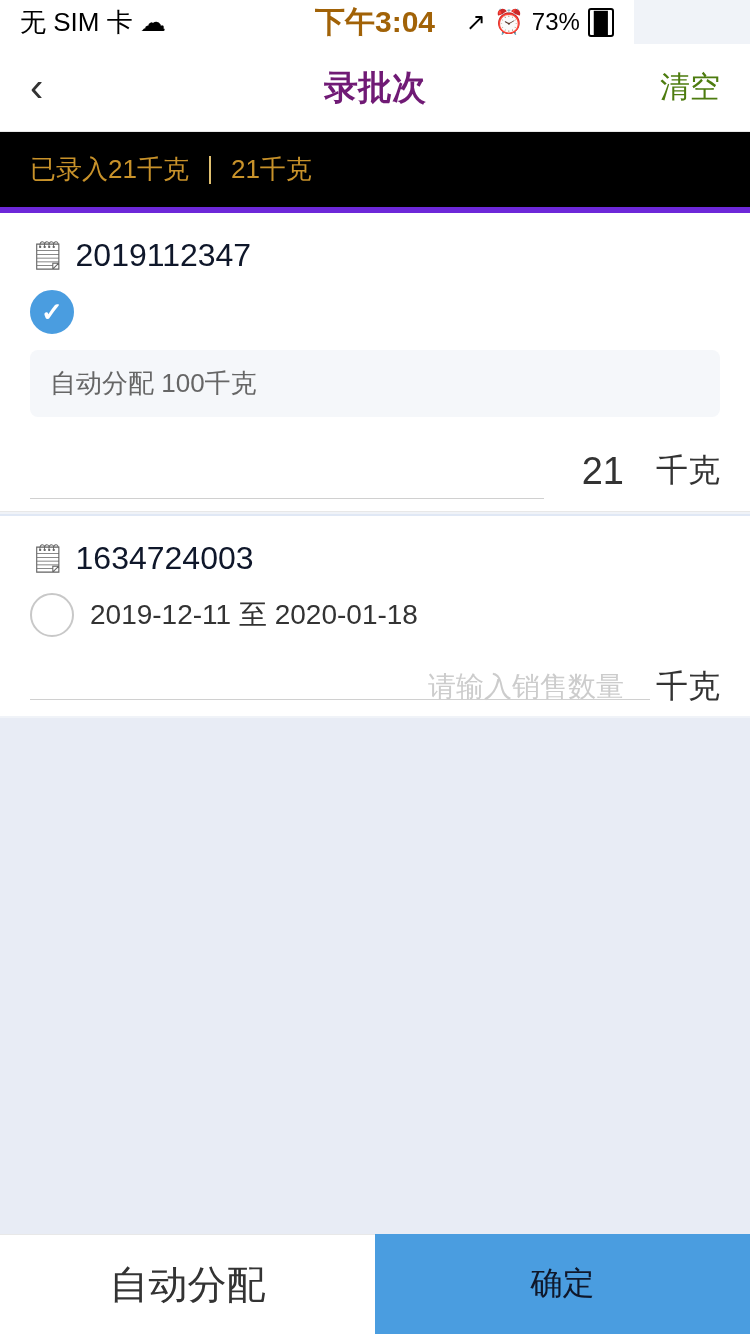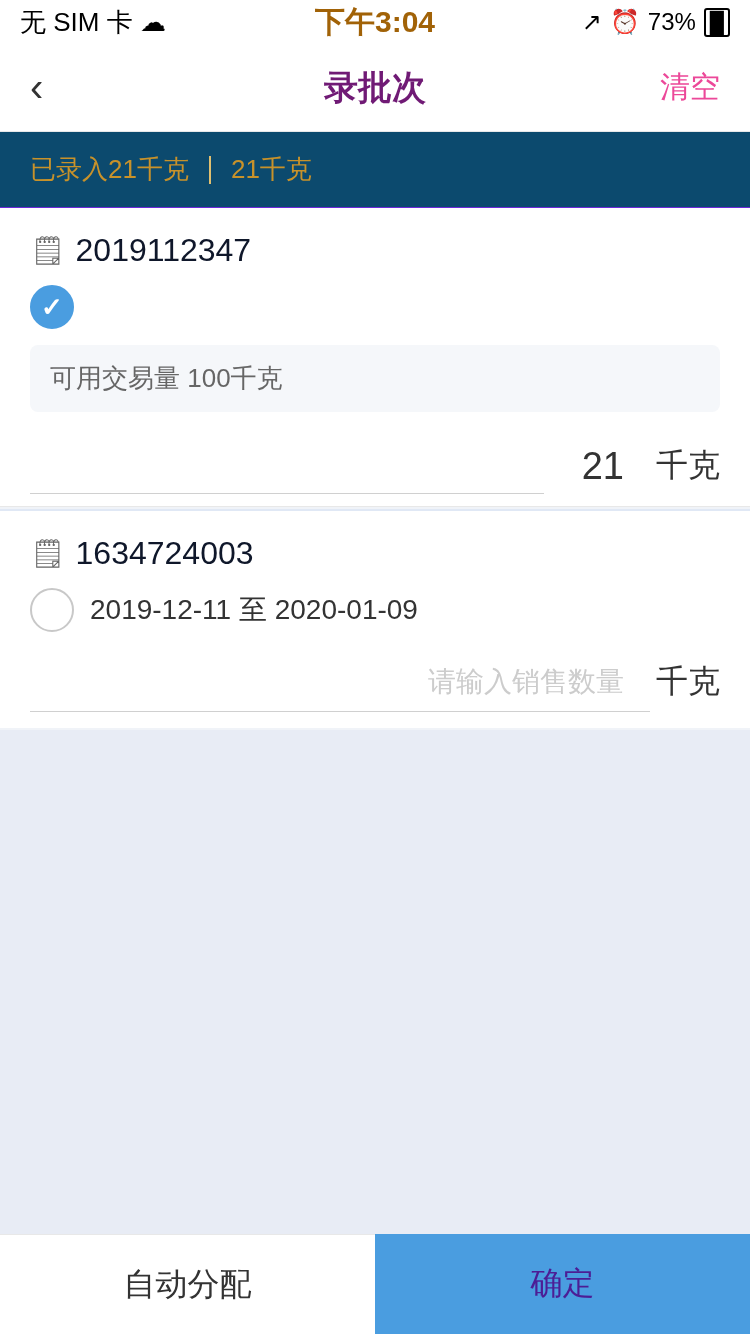--- a/index.html
+++ b/index.html
@@ -7,21 +7,21 @@
     body {
       width: 750px;
       min-height: 1334px;
       font-family: -apple-system, 'PingFang SC', 'Helvetica Neue', sans-serif;
       background: #f0f3f8;
       overflow-x: hidden;
     }
 
     
     .status-bar {
-      width: 750px;
+      width: 634px;
       height: 44px;
       background: #fff;
       display: flex;
       align-items: center;
       justify-content: space-between;
       padding: 0 20px;
       font-size: 28px;
     }
     .status-left {
       display: flex;
@@ -65,31 +65,31 @@
     .nav-title {
       font-size: 34px;
       font-weight: 600;
       color: #701a75;
       position: absolute;
       left: 50%;
       transform: translateX(-50%);
     }
     .nav-action {
       font-size: 30px;
-      color: #ec4899;
+      color: #4d7c0f;
     }
 
     
     .info-banner {
-      background: #0c4a6e;
+      background: #000000;
       padding: 20px 30px;
       display: flex;
       align-items: center;
       gap: 20px;
-      border-bottom: 1px solid #6d28d9;
+      border-bottom: 6px solid #6d28d9;
     }
     .info-banner-text {
       font-size: 26px;
       color: #c8922a;
     }
     .info-banner-divider {
       width: 2px;
       height: 28px;
       background: #e0c070;
     }
@@ -202,33 +202,33 @@
       position: fixed;
       bottom: 0;
       width: 750px;
       height: 100px;
       display: flex;
     }
     .btn-auto {
       flex: 1;
       background: #fff;
       border: none;
-      font-size: 32px;
+      font-size: 39px;
       color: #333;
       display: flex;
       align-items: center;
       justify-content: center;
       border-top: 1px solid #e8e8e8;
     }
     .btn-confirm {
       flex: 1;
       background: #4a9de0;
       border: none;
       font-size: 32px;
-      color: #4c1d95;
+      color: #0f172a;
       display: flex;
       align-items: center;
       justify-content: center;
     }
 
     .content-wrapper {
       display: flex;
       flex-direction: column;
       min-height: calc(1334px - 44px - 88px - 100px);
     }
@@ -266,45 +266,45 @@
   <div class="batch-item">
     <div class="batch-item-header">
       <span class="batch-icon">🗒</span>
       <span class="batch-number">2019112347</span>
     </div>
     <div class="batch-date-row">
       <div class="radio-circle checked">
         <span class="radio-check">✓</span>
       </div>
     </div>
-    <div class="batch-availability">可用交易量 100千克</div>
+    <div class="batch-availability">自动分配 100千克</div>
 
     <div class="quantity-row" style="position:relative;">
       <div style="flex:1; display:flex; justify-content:flex-end; align-items:center; position:relative;">
         <span style="font-size:38px;color:#333;font-weight:500;">21</span>
         <div style="position:absolute;bottom:-6px;right:80px;left:0;height:1px;background:#d0d0d0;"></div>
       </div>
       <span class="quantity-unit" style="margin-left:16px;">千克</span>
     </div>
   </div>
 
   <div class="section-separator"></div>
 
   <div class="batch-item">
     <div class="batch-item-header">
       <span class="batch-icon">🗒</span>
       <span class="batch-number">1634724003</span>
     </div>
     <div class="batch-date-row">
       <div class="radio-circle">
       </div>
-      <span class="batch-date">2019-12-11 至 2020-01-09</span>
-    </div>
-
-    <div class="input-row" style="position:relative; padding-bottom:24px;">
+      <span class="batch-date">2019-12-11 至 2020-01-18</span>
+    </div>
+
+    <div class="input-row" style="position:relative; padding-bottom:7px;">
       <div style="flex:1; display:flex; justify-content:flex-end; align-items:center;">
         <span style="font-size:28px;color:#ccc;">请输入销售数量</span>
       </div>
       <div style="position:absolute;bottom:16px;right:100px;left:30px;height:1px;background:#d0d0d0;"></div>
       <span style="font-size:32px;color:#333;margin-left:16px;">千克</span>
     </div>
   </div>
 
   <div class="empty-area"></div>
 </div>

